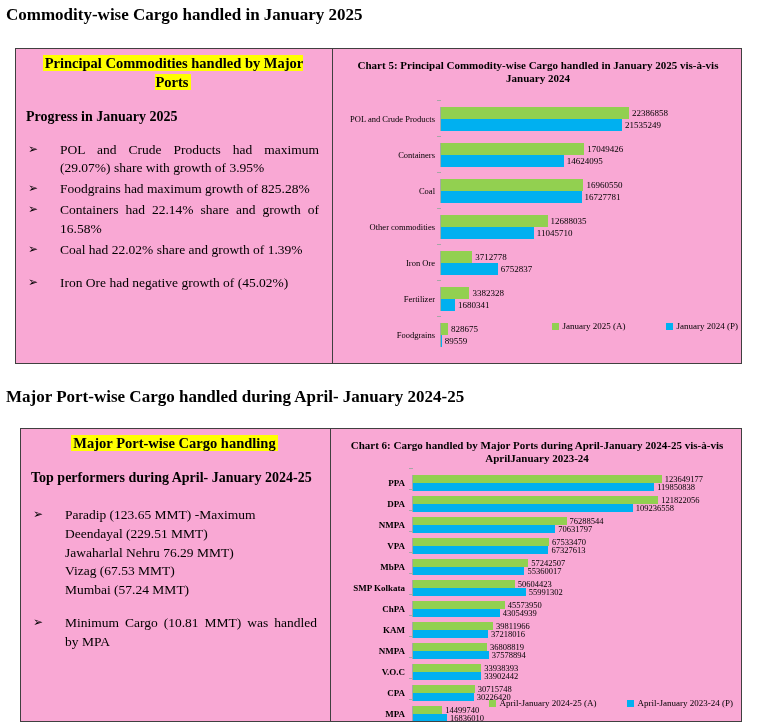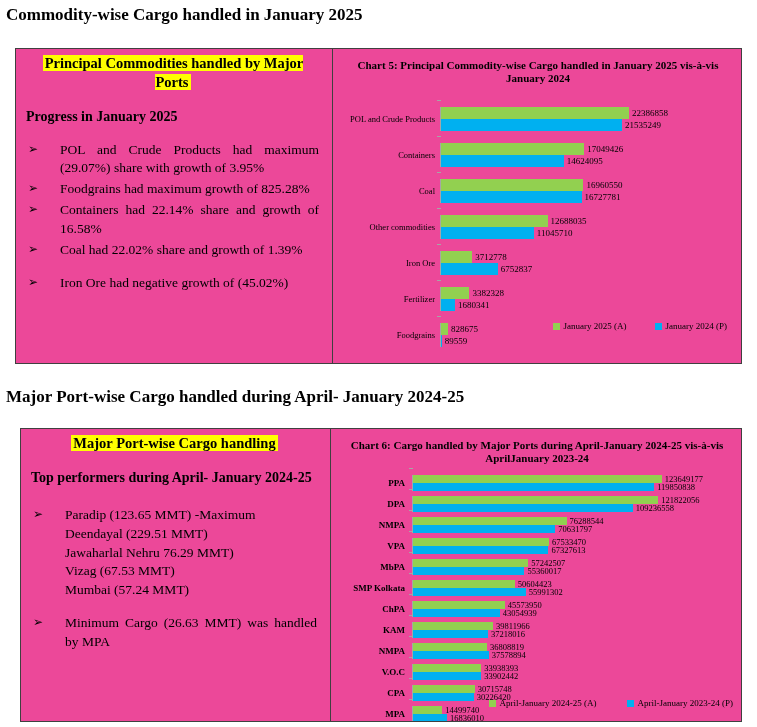--- a/index.html
+++ b/index.html
@@ -1,19 +1,19 @@
 <!DOCTYPE html>
 <html><head>
 <meta charset="utf-8">
 <style>
   html,body{margin:0;padding:0;background:#fff;}
   body{width:757px;height:727px;position:relative;font-family:"Liberation Serif",serif;color:#000;overflow:hidden;}
   .sec-title{font-weight:bold;font-size:17px;margin:0;padding:6px 0 0 6px;line-height:1.1;}
   #sec2-title{position:absolute;left:0;top:382px;}
-  .box{position:absolute;border:1px solid #404040;display:flex;background:#ec4899;box-sizing:border-box;}
+  .box{position:absolute;border:1px solid #404040;display:flex;background:#f9a8d4;box-sizing:border-box;}
   #box1{left:15px;top:48px;width:727px;height:316px;}
   #box2{left:20px;top:428px;width:722px;height:294px;}
   .left-cell{border-right:1px solid #404040;padding:5px 12px 4px 10px;box-sizing:border-box;overflow:hidden;}
   #box1 .left-cell{width:317px;}
   #box2 .left-cell{width:310px;}
   .right-cell{flex:1;position:relative;padding:6px 6px 4px 8px;box-sizing:border-box;overflow:hidden;}
   .panel-heading{text-align:center;font-weight:bold;font-size:14.5px;line-height:1.3;}
   .hl{background:#FFFF00;padding:0 2px;}
   .intro{font-size:13.5px;text-align:justify;line-height:1.45;margin-top:2px;}
   .subheading{font-weight:bold;font-size:14px;margin-top:16px;line-height:1.35;text-align:justify;}
@@ -35,21 +35,21 @@
   #chart6-plot .clabel{width:64px;font-size:9px;font-weight:bold;padding-right:7px;}
   .cbars{position:relative;flex:1;border-left:1px solid #A6A6A6;}
   .cbars::before{content:"";position:absolute;left:-4px;top:-7px;width:4px;height:1px;background:#A6A6A6;}
   .bar-line{display:flex;align-items:center;}
   #chart5-plot .bar-line{height:12px;}
   #chart6-plot .bar-line{height:8px;}
   .bar{height:100%;flex:none;}
   .val{font-size:9px;line-height:1;margin-left:3px;white-space:nowrap;}
   #chart6-plot .val{font-size:8.5px;}
   .legend{position:absolute;display:flex;align-items:center;font-size:9px;white-space:nowrap;}
-  #chart5-cell .legend{right:14px;bottom:32px;gap:28px;}
+  #chart5-cell .legend{right:3px;bottom:32px;gap:40px;}
   #chart6-cell .legend{right:8px;bottom:13px;gap:30px;}
   .leg-item{display:flex;align-items:center;}
   .swatch{display:inline-block;width:7px;height:7px;margin-right:4px;flex:none;}
 </style>
 </head>
 <body>
 
 <h1 class="sec-title" id="sec1-title">Commodity-wise Cargo handled in January 2025</h1>
 
 <div class="box" id="box1">
@@ -199,21 +199,21 @@
         <span class="btext">
           <div class="bline">Paradip (123.65 MMT) -Maximum</div>
           <div class="bline">Deendayal (229.51 MMT)</div>
           <div class="bline">Jawaharlal Nehru 76.29 MMT)</div>
           <div class="bline">Vizag (67.53 MMT)</div>
           <div class="bline">Mumbai (57.24 MMT)</div>
         </span>
       </li>
       <li class="gap-top">
           <span class="marker">➢</span>
-          <span class="btext">Minimum Cargo (26.63 MMT) was handled by MPA</span>
+          <span class="btext">Minimum Cargo (10.81 MMT) was handled by MPA</span>
         </li>
     </ul>
   </div>
   <div class="right-cell" id="chart6-cell">
     <div class="chart-title">Chart 6: Cargo handled by Major Ports during  April-January  2024-25 vis-à-vis AprilJanuary 2023-24</div>
     <div class="plot" id="chart6-plot">
         <div class="crow">
           <div class="clabel">PPA</div>
           <div class="cbars">
             <div class="bar-line">

